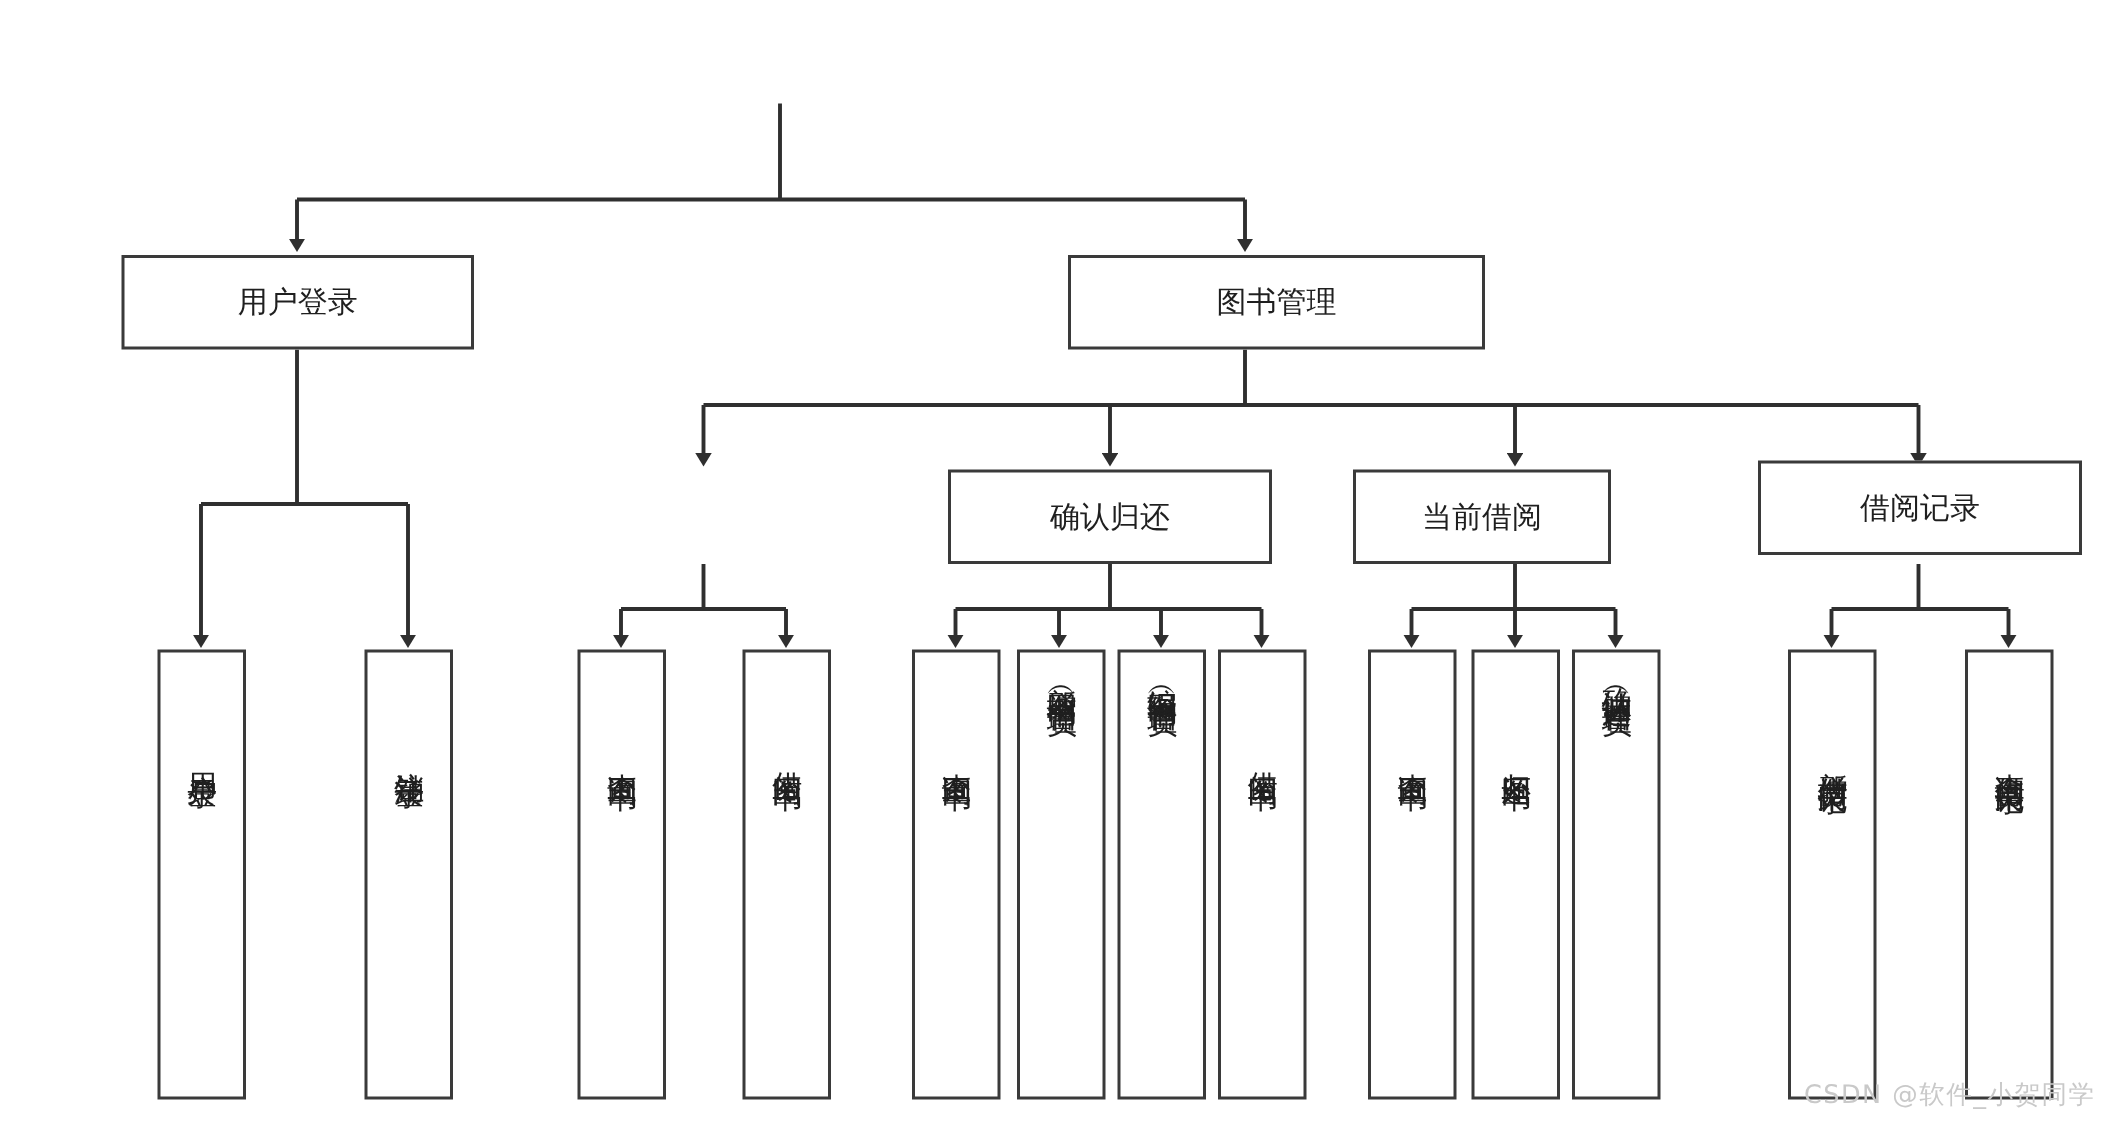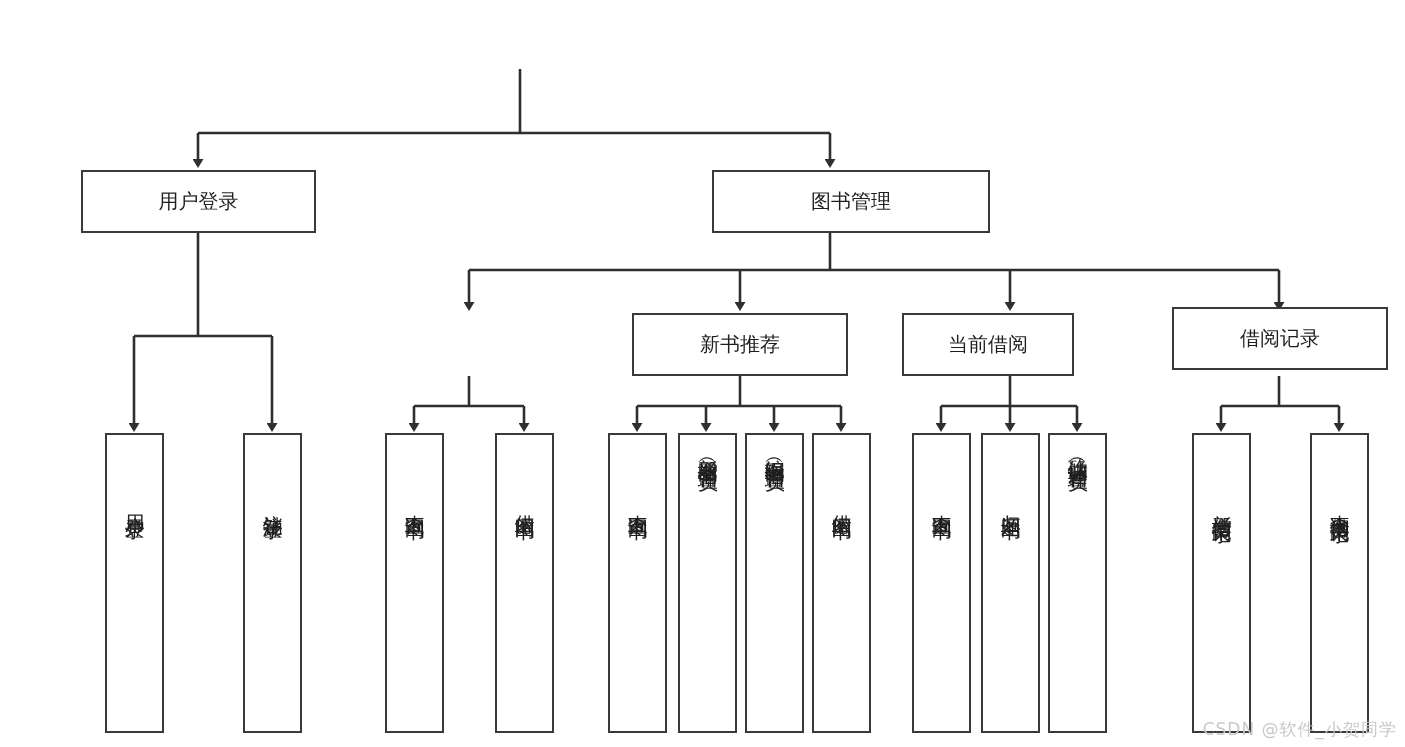--- a/index.html
+++ b/index.html
@@ -117,21 +117,21 @@
       <path d="M1221,406 L1339,406"></path>
       <path d="M1221,406 L1221,424" marker-end="url(#arrow)"></path>
       <path d="M1339,406 L1339,424" marker-end="url(#arrow)"></path>
     </g>
   </svg>
 
 
   <div class="node lvl2" style="left:81px; top:170px; width:235px; height:63px;">用户登录</div>
   <div class="node lvl2" style="left:712px; top:170px; width:278px; height:63px;">图书管理</div>
 
-  <div class="node lvl3" style="left:632px; top:313px; width:216px; height:63px;">新书推荐</div>
+  <div class="node lvl3" style="left:632px; top:313px; width:216px; height:63px;">确认归还</div>
   <div class="node lvl3" style="left:902px; top:313px; width:172px; height:63px;">当前借阅</div>
   <div class="node lvl3" style="left:1172px; top:307px; width:216px; height:63px;">借阅记录</div>
 
   <div class="node leaf leaf-mid" style="left:105px; top:433px; width:59px; height:300px;">
     <span class="vtext">用户登录</span>
   </div>
   <div class="node leaf leaf-mid" style="left:243px; top:433px; width:59px; height:300px;">
     <span class="vtext">注销登录</span>
   </div>
 

